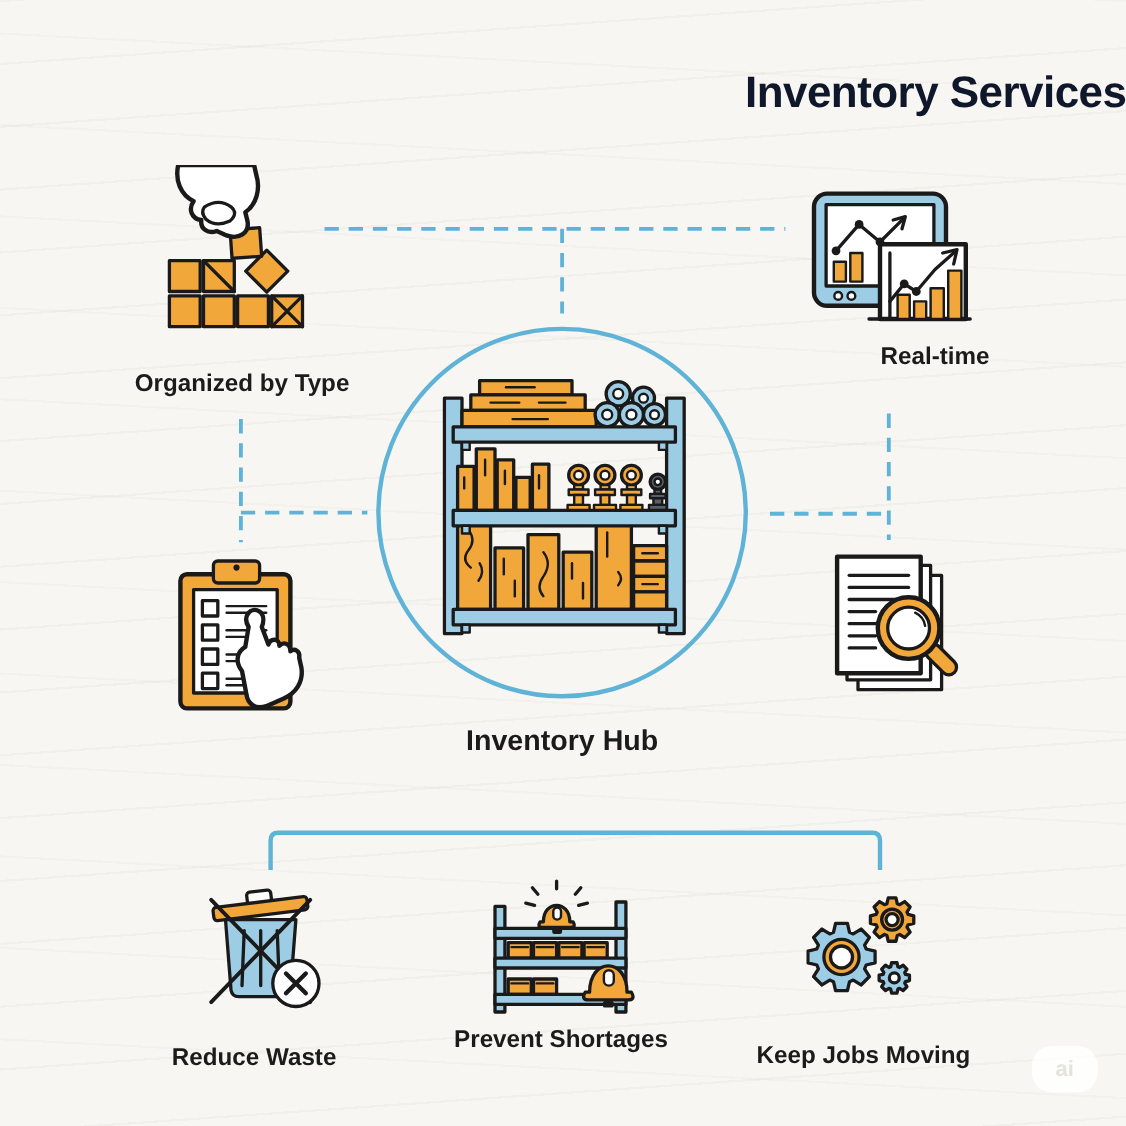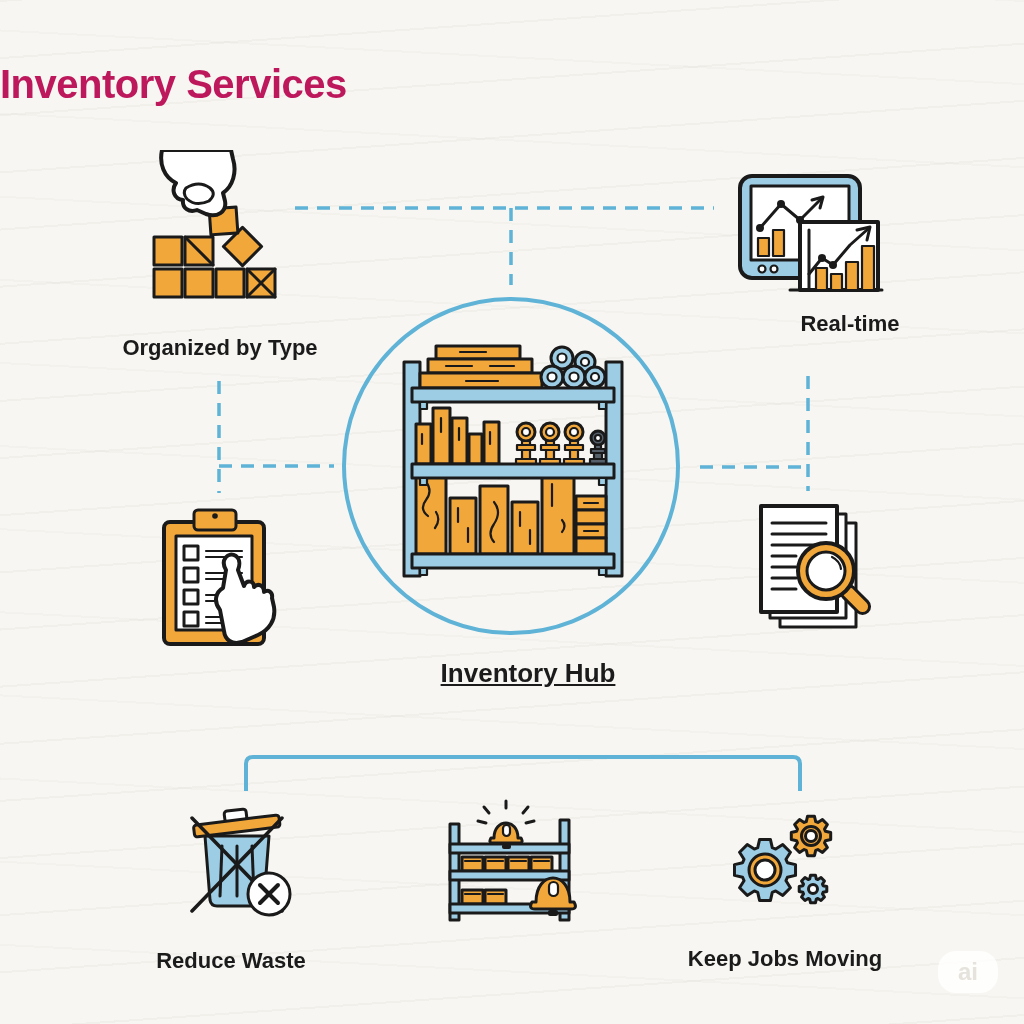--- a/index.html
+++ b/index.html
@@ -7,34 +7,34 @@
     width:1024px;height:1024px;overflow:hidden;
     font-family:"Liberation Sans","DejaVu Sans",sans-serif;
     background:var(--background,#F7F6F2);
   }
   .canvas{position:relative;width:1024px;height:1024px;background:var(--background,#F7F6F2);}
   .canvas::before{content:"";position:absolute;inset:0;pointer-events:none;
     background:
       repeating-linear-gradient(176deg, rgba(188,182,168,0.10) 0 2px, transparent 2px 57px),
       repeating-linear-gradient(183deg, rgba(188,182,168,0.07) 0 2px, transparent 2px 83px);
   }
-  .title{position:absolute;left:0;right:0;top:62px;margin:0;text-align:left;
-    font-size:40px;font-weight:700;letter-spacing:-0.5px;color:#be185d;}
+  .title{position:absolute;left:0;right:0;top:62px;margin:0;text-align:right;
+    font-size:40px;font-weight:700;letter-spacing:-0.5px;color:#0f172a;}
   .connectors{position:absolute;left:0;top:0;pointer-events:none;}
   .conn{stroke:var(--accent-blue,#5FB3D6);fill:none;}
   .node-icon{position:absolute;}
   .label{position:absolute;transform:translateX(-50%);white-space:nowrap;text-align:center;
     font-size:22px;font-weight:600;color:var(--text,#1B1B1B);line-height:27px;}
   .label span{display:block;}
   .hub-circle{position:absolute;left:342px;top:297px;width:338px;height:338px;border-radius:50%;
     border:4px solid var(--accent-blue,#5FB3D6);box-sizing:border-box;}
   .hub-label{font-size:26px;font-weight:700;}
   .watermark{position:absolute;left:938px;top:951px;width:60px;height:42px;border-radius:18px;
     background:rgba(255,255,255,0.82);display:flex;align-items:center;justify-content:center;
-    font-size:24px;font-weight:700;color:#E6E3DC;}
+    font-size:20px;font-weight:700;color:#E6E3DC;}
   
   .s,.s2,.s4{stroke:var(--ink,#1A1A1A);stroke-linecap:round;stroke-linejoin:round;}
   .s{stroke-width:3;}
   .s2{stroke-width:2.2;}
   .s4{stroke-width:4;}
   .o{fill:var(--orange,#F2A73B);}
   .bl{fill:var(--fill-blue,#9CCDE4);}
   .w{fill:#fff;}
   .n{fill:none;}
   .k{fill:var(--ink,#1A1A1A);}
@@ -205,21 +205,21 @@
     <rect class="bl s" x="10" y="44" width="202" height="14"></rect>
     <rect class="bl s" x="10" y="120" width="202" height="14"></rect>
     <rect class="bl s" x="10" y="210" width="202" height="14"></rect>
     <rect class="bl s2" x="18" y="58" width="7" height="7"></rect>
       <rect class="bl s2" x="197" y="58" width="7" height="7"></rect>
     <rect class="bl s2" x="18" y="134" width="7" height="7"></rect>
       <rect class="bl s2" x="197" y="134" width="7" height="7"></rect>
     <rect class="bl s2" x="18" y="224" width="7" height="7"></rect>
       <rect class="bl s2" x="197" y="224" width="7" height="7"></rect>
   </svg>
-  <div class="label hub-label" style="left:528px;top:660px;text-decoration:underline;">Inventory Hub</div>
+  <div class="label hub-label" style="left:511px;top:660px;">Inventory Hub</div>
 
   <svg class="node-icon" style="left:152px;top:506px;" width="150" height="148" viewBox="0 0 150 148">
     <rect class="o s4" x="12" y="16" width="100" height="122" rx="6"></rect>
     <rect class="o s" x="42" y="4" width="42" height="20" rx="4"></rect>
     <circle class="k" cx="63" cy="10" r="2.8"></circle>
     <rect class="w s" x="24" y="30" width="76" height="94"></rect>
     <g>
       <rect class="w s" x="32" y="40" width="14" height="14"></rect>
       <line class="n s2" x1="54" y1="45" x2="90" y2="45"></line>
         <line class="n s2" x1="54" y1="51" x2="90" y2="51"></line>
@@ -307,20 +307,21 @@
       <path class="o s" d="M54,40 C54,20 78,20 78,40 L81,40 Q84,45 79,45 L53,45 Q48,45 51,40 Z"></path>
       <rect class="w s2" x="63" y="27" width="7" height="11" rx="3.5"></rect>
       <rect class="k" x="62" y="46" width="9" height="5" rx="2"></rect>
     </g>
     <g>
       <path class="o s" d="M96,104 C96,72 130,72 130,104 L134,104 Q138,111 131,111 L95,111 Q88,111 92,104 Z"></path>
       <rect class="w s2" x="109" y="84" width="9" height="14" rx="4.5"></rect>
       <rect class="k" x="108" y="112" width="10" height="6" rx="2"></rect>
     </g>
   </svg>
+  <div class="label" style="left:510px;top:931px;">Prevent Shortages</div>
 
   <svg class="node-icon" style="left:733px;top:803px;" width="112" height="112" viewBox="0 0 112 112">
     <g>
       <path class="bl s" vector-effect="non-scaling-stroke" transform="translate(32 67) scale(31)" d="M0.723,-0.235 L0.985,-0.174 L0.985,0.174 L0.723,0.235 L0.677,0.345 L0.82,0.573 L0.573,0.82 L0.345,0.677 L0.235,0.723 L0.174,0.985 L-0.174,0.985 L-0.235,0.723 L-0.345,0.677 L-0.573,0.82 L-0.82,0.573 L-0.677,0.345 L-0.723,0.235 L-0.985,0.174 L-0.985,-0.174 L-0.723,-0.235 L-0.677,-0.345 L-0.82,-0.573 L-0.573,-0.82 L-0.345,-0.677 L-0.235,-0.723 L-0.174,-0.985 L0.174,-0.985 L0.235,-0.723 L0.345,-0.677 L0.573,-0.82 L0.82,-0.573 L0.677,-0.345 Z"></path>
       <circle class="o s" cx="32" cy="67" r="16"></circle>
       <circle class="w s" cx="32" cy="67" r="10"></circle>
     </g>
     <g>
       <path class="o s" vector-effect="non-scaling-stroke" transform="translate(78 33) scale(20)" d="M0.723,-0.235 L0.985,-0.174 L0.985,0.174 L0.723,0.235 L0.677,0.345 L0.82,0.573 L0.573,0.82 L0.345,0.677 L0.235,0.723 L0.174,0.985 L-0.174,0.985 L-0.235,0.723 L-0.345,0.677 L-0.573,0.82 L-0.82,0.573 L-0.677,0.345 L-0.723,0.235 L-0.985,0.174 L-0.985,-0.174 L-0.723,-0.235 L-0.677,-0.345 L-0.82,-0.573 L-0.573,-0.82 L-0.345,-0.677 L-0.235,-0.723 L-0.174,-0.985 L0.174,-0.985 L0.235,-0.723 L0.345,-0.677 L0.573,-0.82 L0.82,-0.573 L0.677,-0.345 Z"></path>
       <circle class="o s" cx="78" cy="33" r="9.5"></circle>

